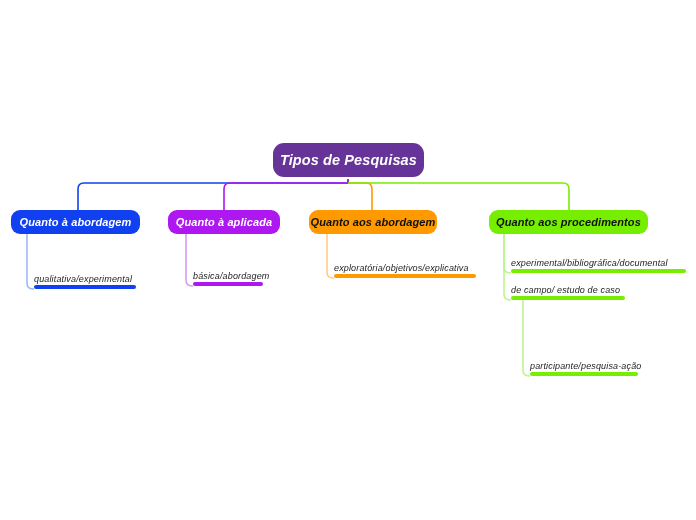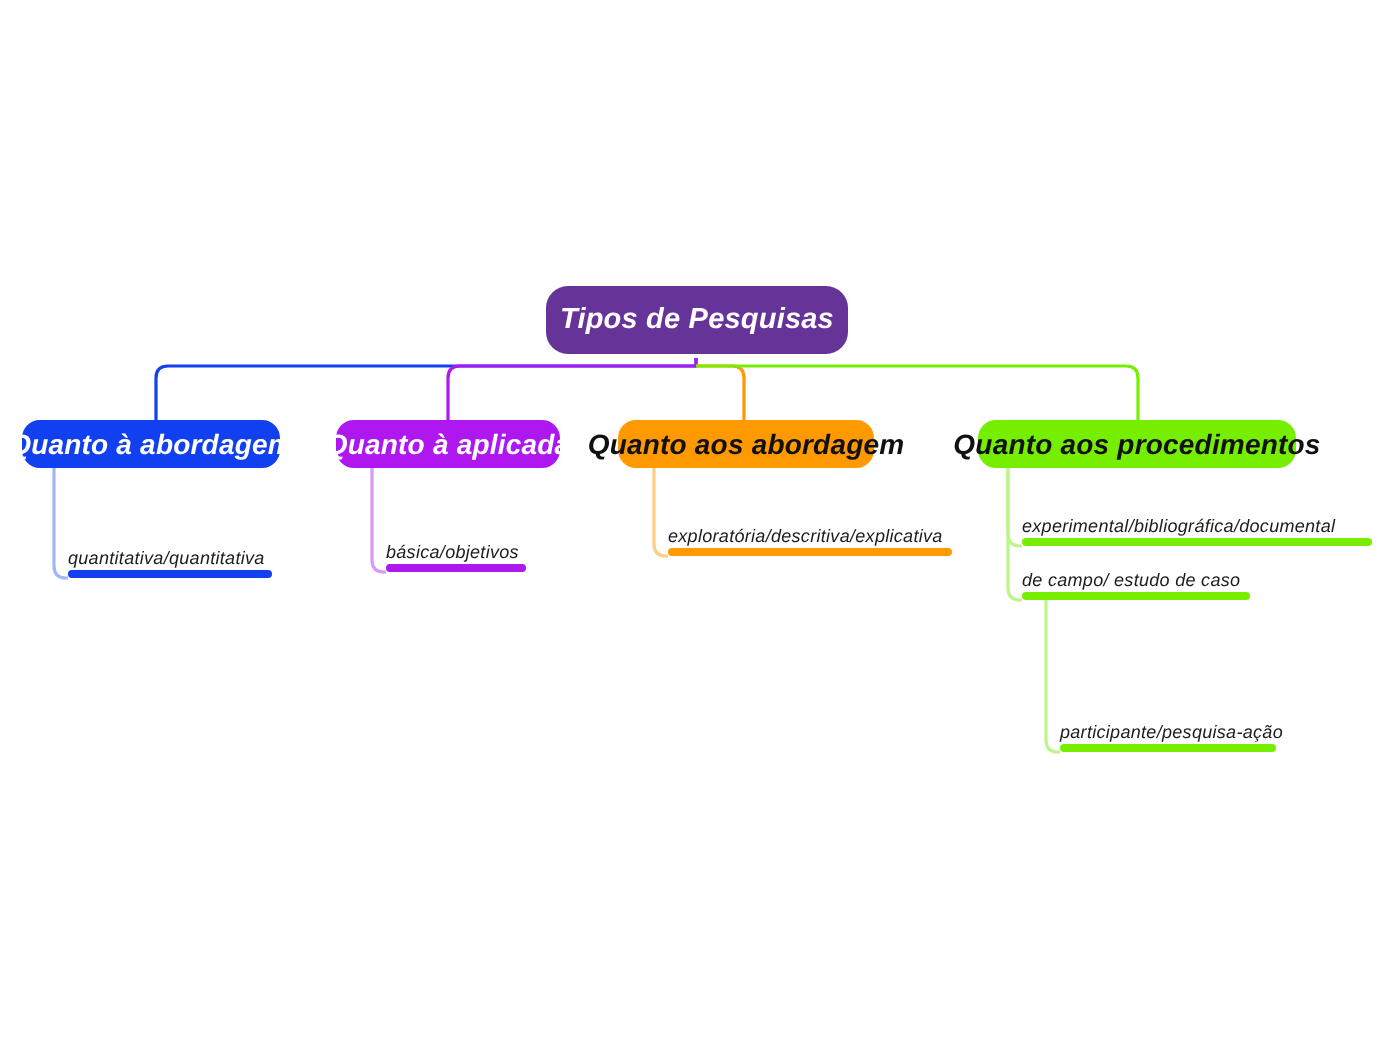--- a/index.html
+++ b/index.html
@@ -36,21 +36,21 @@
     font-weight: bold;
     white-space: nowrap;
     letter-spacing: 0.1px;
   }
   .node-root {
     font-size: 14.5px;
     border-radius: 11px;
     color: #ffffff;
   }
   .node-branch {
-    font-size: 14px;
+    font-size: 11px;
   }
   .leaf {
     position: absolute;
     box-sizing: border-box;
     white-space: nowrap;
   }
   .leaf-text {
     position: absolute;
     left: 0;
     bottom: 5px;
@@ -90,37 +90,37 @@
   </svg>
 
   <div class="node node-root" style="left:273px; top:143px; width:151px; height:34px; background:#663399;">
     <span>Tipos de Pesquisas</span>
   </div>
 
   <div class="node node-branch" style="left:11px; top:210px; width:129px; height:24px; background:#1040F0; color:#ffffff;">
     <span>Quanto à abordagem</span>
   </div>
   <div class="leaf" style="left:34px; top:261px; width:102px; height:28px;">
-    <span class="leaf-text">quantitativa/quantitativa</span>
+    <span class="leaf-text">qualitativa/experimental</span>
     <span class="leaf-bar" style="width:102px; background:#1040F0;"></span>
   </div>
 
   <div class="node node-branch" style="left:168px; top:210px; width:112px; height:24px; background:#AE17F0; color:#ffffff;">
     <span>Quanto à aplicada</span>
   </div>
   <div class="leaf" style="left:193px; top:258px; width:70px; height:28px;">
-    <span class="leaf-text">básica/objetivos</span>
+    <span class="leaf-text">básica/abordagem</span>
     <span class="leaf-bar" style="width:70px; background:#AE17F0;"></span>
   </div>
 
   <div class="node node-branch" style="left:309px; top:210px; width:128px; height:24px; background:#FF9900; color:#111111;">
     <span>Quanto aos abordagem</span>
   </div>
   <div class="leaf" style="left:334px; top:250px; width:142px; height:28px;">
-    <span class="leaf-text">exploratória/descritiva/explicativa</span>
+    <span class="leaf-text">exploratória/objetivos/explicativa</span>
     <span class="leaf-bar" style="width:142px; background:#FF9900;"></span>
   </div>
 
   <div class="node node-branch" style="left:489px; top:210px; width:159px; height:24px; background:#76EE00; color:#111111;">
     <span>Quanto aos procedimentos</span>
   </div>
   <div class="leaf" style="left:511px; top:272px; width:114px; height:28px;">
     <span class="leaf-text">de campo/ estudo de caso</span>
     <span class="leaf-bar" style="width:114px; background:#76EE00;"></span>
   </div>

